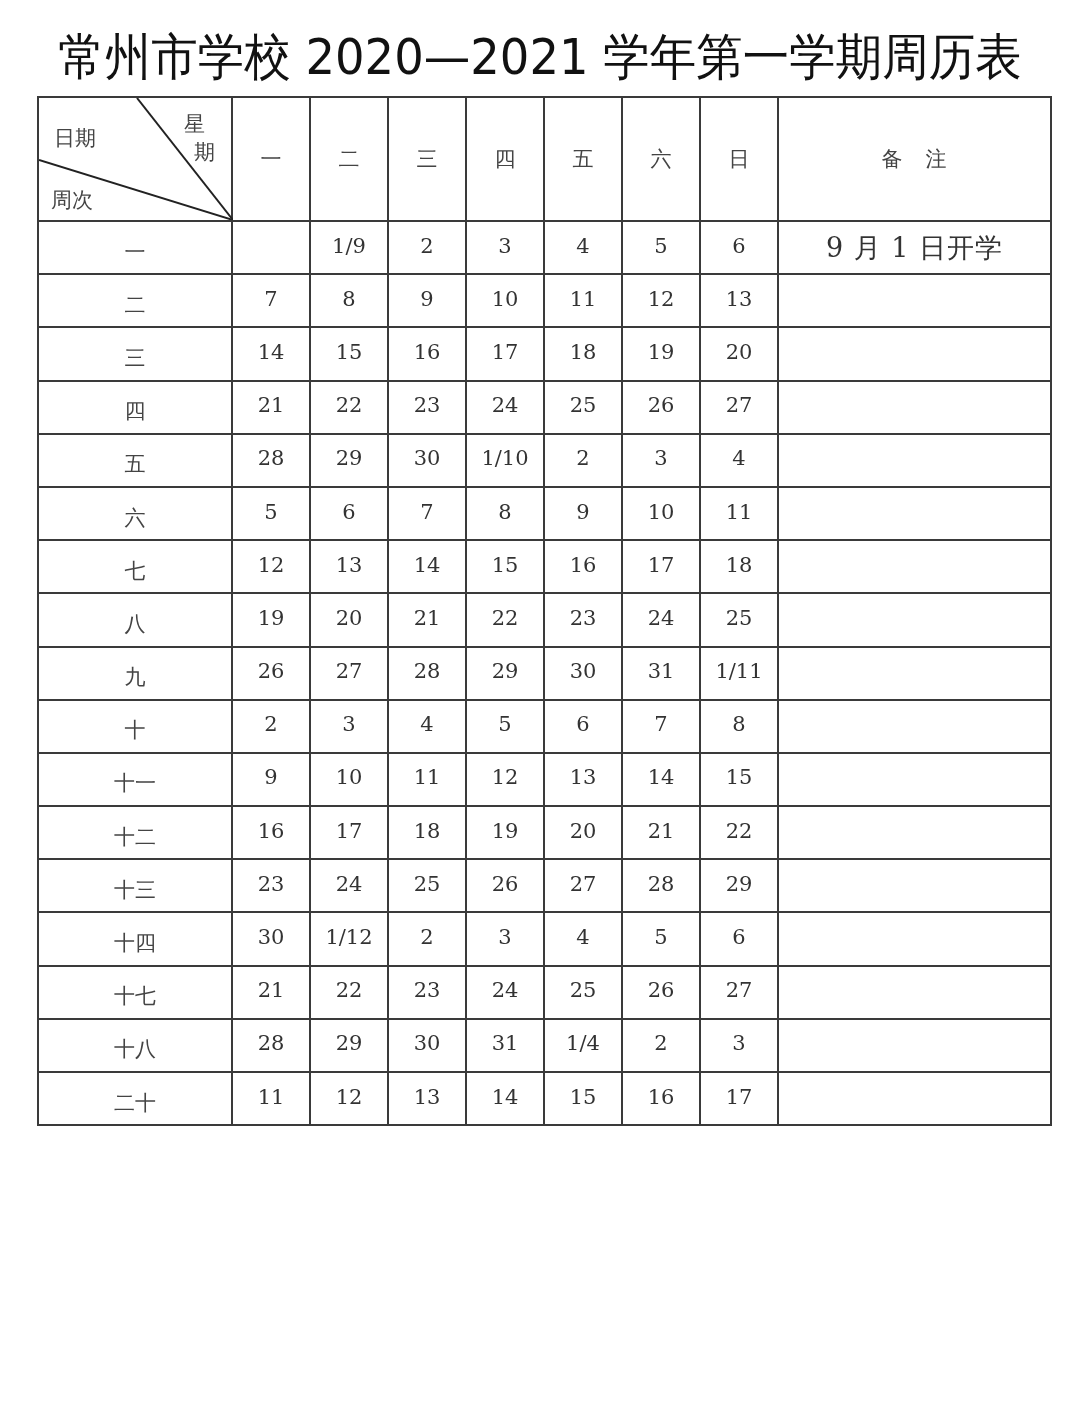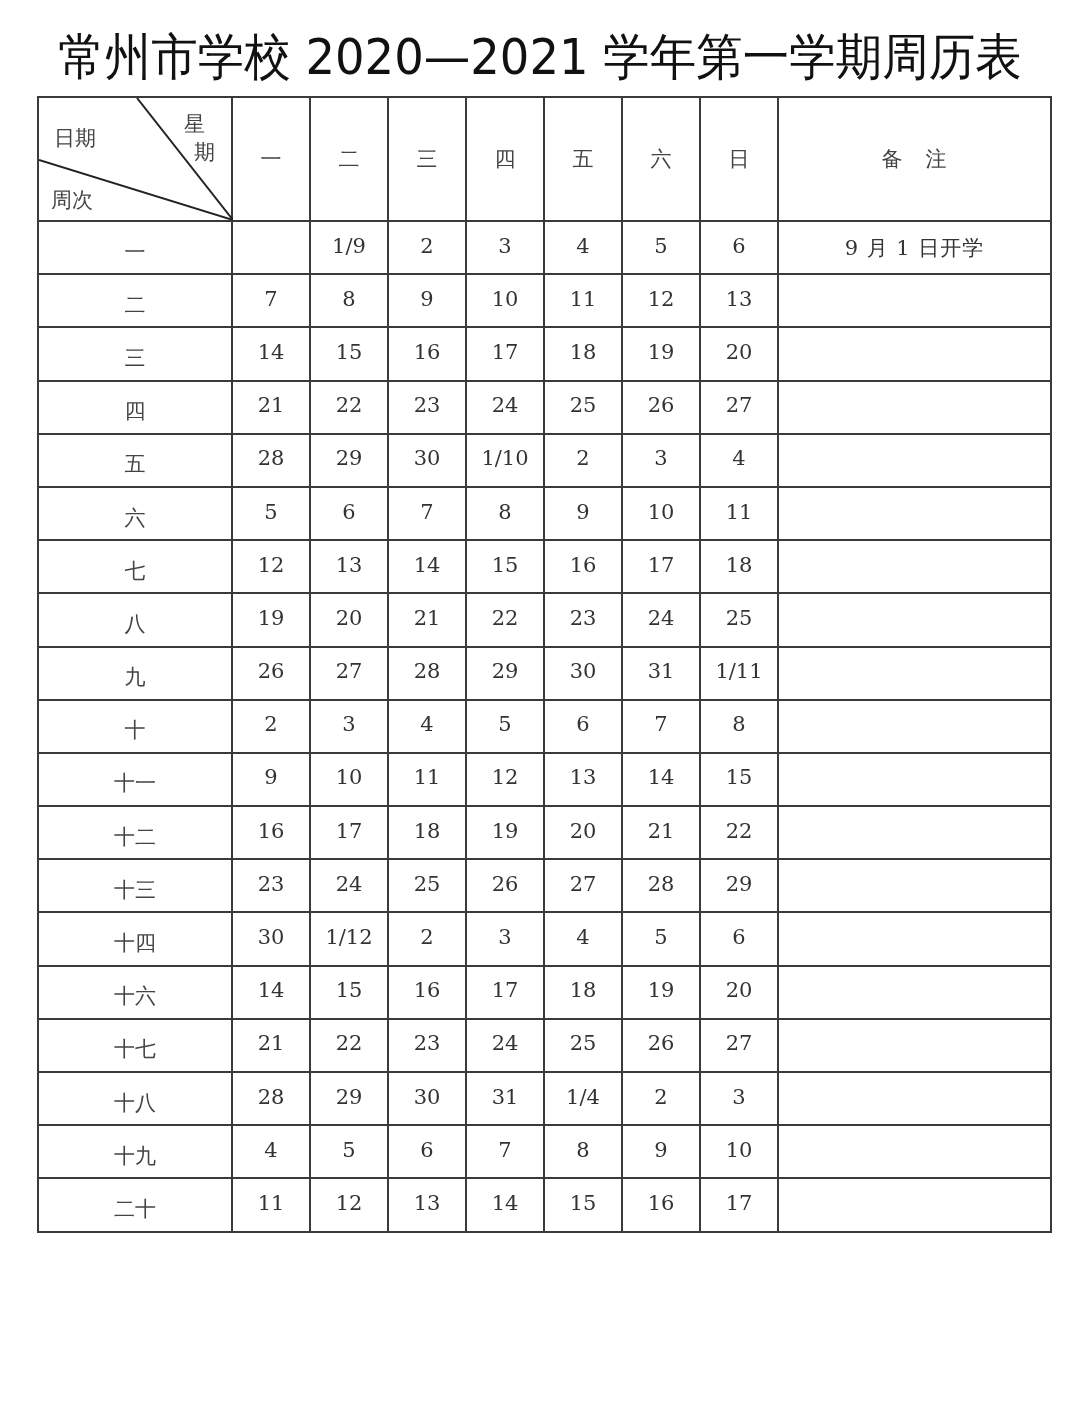--- a/index.html
+++ b/index.html
@@ -8,21 +8,21 @@
   table.cal { position:absolute; left:37px; top:96px; width:1013px; border-collapse:collapse; table-layout:fixed;border-radius:32px; }
   table.cal td, table.cal th { border:2px solid #3a3a3a; text-align:center; vertical-align:middle; padding:0; font-weight:normal; }
   table.cal tr.hdr { height:122px; }
   table.cal tr.row { height:53.2px; }
   .diag { position:relative; width:100%; height:122px; }
   .diag svg { position:absolute; left:0; top:0; }
   .diag .lbl { position:absolute; font-family:"DejaVu Sans","Liberation Sans",sans-serif; font-size:21px; color:#444; }
   .hdr th { font-family:"DejaVu Sans","Liberation Sans",sans-serif; font-size:21px; color:#444; }
   .wk { font-family:"DejaVu Sans","Liberation Sans",sans-serif; font-size:21px; color:#444; padding-top:8px !important; }
   .d { font-size:21px; color:#333; padding-bottom:4px !important; }
-  .note { font-size:21px; color:#333; letter-spacing:1px; }
+  .note { font-size:27px; color:#333; letter-spacing:1px; }
 </style>
 </head>
 <body>
 
 <div class="title">常州市学校 2020—2021 学年第一学期周历表</div>
 
 <table class="cal">
   <colgroup>
     <col style="width:194px">
       <col style="width:78px">
@@ -207,61 +207,39 @@
         <td class="d">30</td>
         <td class="d">1/12</td>
         <td class="d">2</td>
         <td class="d">3</td>
         <td class="d">4</td>
         <td class="d">5</td>
         <td class="d">6</td>
         <td class="note"></td>
       </tr>
       <tr class="row">
-        <td class="wk">十六</td>
-        <td class="d">14</td>
-        <td class="d">15</td>
-        <td class="d">16</td>
-        <td class="d">17</td>
-        <td class="d">18</td>
-        <td class="d">19</td>
-        <td class="d">20</td>
-        <td class="note"></td>
-      </tr>
-      <tr class="row">
         <td class="wk">十七</td>
         <td class="d">21</td>
         <td class="d">22</td>
         <td class="d">23</td>
         <td class="d">24</td>
         <td class="d">25</td>
         <td class="d">26</td>
         <td class="d">27</td>
         <td class="note"></td>
       </tr>
       <tr class="row">
         <td class="wk">十八</td>
         <td class="d">28</td>
         <td class="d">29</td>
         <td class="d">30</td>
         <td class="d">31</td>
         <td class="d">1/4</td>
         <td class="d">2</td>
         <td class="d">3</td>
-        <td class="note"></td>
-      </tr>
-      <tr class="row">
-        <td class="wk">十九</td>
-        <td class="d">4</td>
-        <td class="d">5</td>
-        <td class="d">6</td>
-        <td class="d">7</td>
-        <td class="d">8</td>
-        <td class="d">9</td>
-        <td class="d">10</td>
         <td class="note"></td>
       </tr>
       <tr class="row">
         <td class="wk">二十</td>
         <td class="d">11</td>
         <td class="d">12</td>
         <td class="d">13</td>
         <td class="d">14</td>
         <td class="d">15</td>
         <td class="d">16</td>

